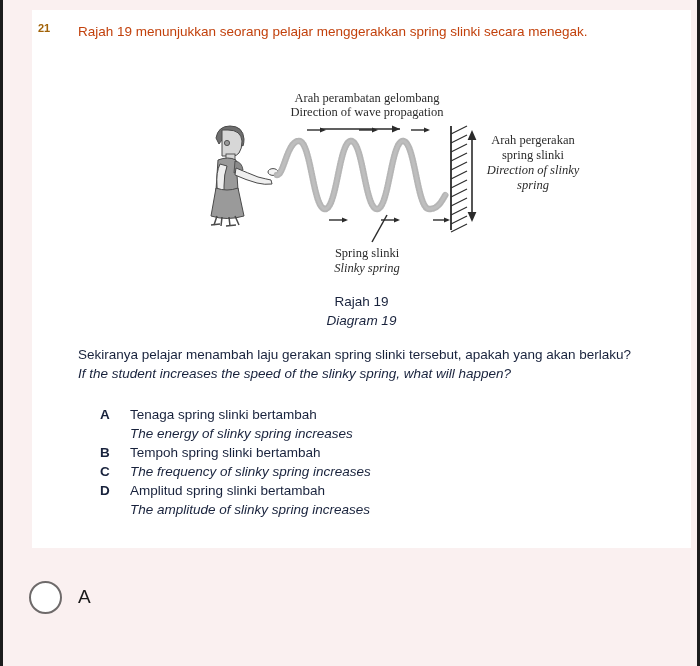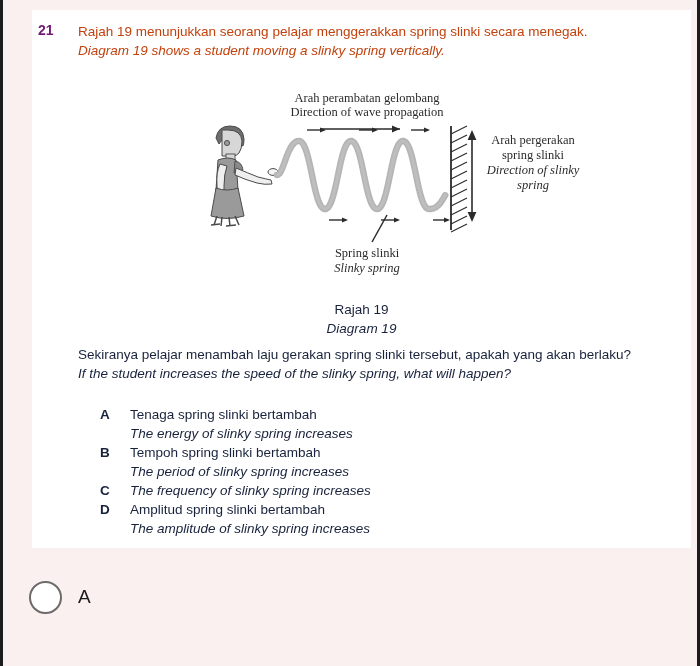--- a/index.html
+++ b/index.html
@@ -23,37 +23,37 @@
     left:32px;top:10px;
     width:659px;height:538px;
     background:#ffffff;
     box-sizing:border-box;
   }
   .qhead{
     position:absolute;left:0;top:12px;width:100%;
   }
   .qnum{
     position:absolute;left:6px;top:0;
-    font-size:14px;font-weight:bold;color:#701a75;
+    font-size:11px;font-weight:bold;color:#a16207;
   }
   .qstem{
     position:absolute;left:46px;top:0;width:605px;
     font-size:13.5px;color:#c2410c;line-height:19px;
   }
   .qstem .en{font-style:italic;}
 
   
   #diagram{
     position:absolute;left:0px;top:72px;width:620px;height:200px;
   }
   #diagram svg{display:block;}
 
   
   #caption{
-    position:absolute;left:0;top:290px;width:659px;text-align:center;
+    position:absolute;left:0;top:282px;width:659px;text-align:center;
     font-size:13.5px;color:#18223c;line-height:19px;
   }
   #caption .en{font-style:italic;}
 
   
   #qbody{
     position:absolute;left:46px;top:335px;width:612px;
     font-size:13.5px;color:#18223c;line-height:19px;
   }
   #qbody .en{font-style:italic;margin-top:6px;}
@@ -90,21 +90,20 @@
 
 <div id="left-edge"></div>
 <div id="right-edge"></div>
 
 <div id="question-card">
 
   <div class="qhead">
     <div class="qnum">21</div>
     <div class="qstem">
       <span class="ms">Rajah 19 menunjukkan seorang pelajar menggerakkan spring slinki secara menegak.</span><br>
-      <span class="en">Diagram 19 shows a student moving a slinky spring vertically.</span>
     </div>
   </div>
 
   <div id="diagram">
     <svg width="659" height="200" viewBox="0 0 659 200" xmlns="http://www.w3.org/2000/svg">
 
       <text x="335" y="20" font-family="'Liberation Serif', serif" font-size="12.5" fill="#2b2b2b" text-anchor="middle">Arah perambatan gelombang</text>
       <text x="335" y="34" font-family="'Liberation Serif', serif" font-size="12.5" fill="#2b2b2b" text-anchor="middle">Direction of wave propagation</text>
 
       <g>
@@ -222,21 +221,20 @@
 
   <div id="options">
     <div class="opt">
       <span class="letter">A</span>
       <span>Tenaga spring slinki bertambah</span>
       <span class="en">The energy of slinky spring increases</span>
     </div>
     <div class="opt">
       <span class="letter">B</span>
       <span>Tempoh spring slinki bertambah</span>
-      <span class="en">The period of slinky spring increases</span>
     </div>
     <div class="opt">
       <span class="letter">C</span>
       <span class="en">The frequency of slinky spring increases</span>
     </div>
     <div class="opt">
       <span class="letter">D</span>
       <span>Amplitud spring slinki bertambah</span>
       <span class="en">The amplitude of slinky spring increases</span>
     </div>

